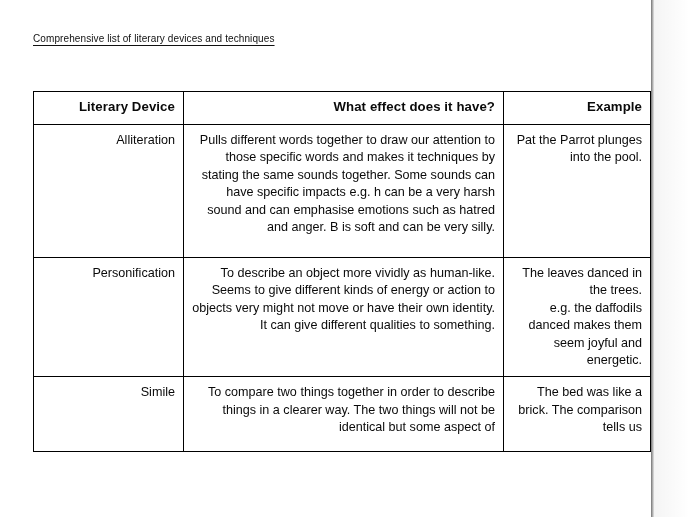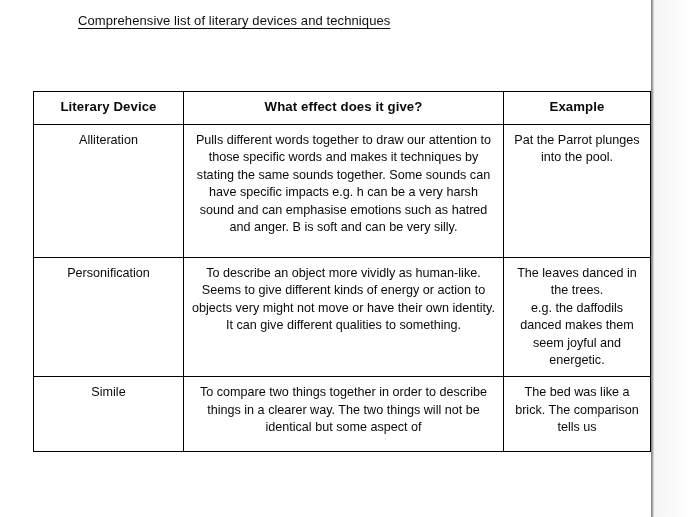--- a/index.html
+++ b/index.html
@@ -21,49 +21,48 @@
     width: 690px;
     height: 517px;
     background: #ffffff;
     overflow: hidden;
   }
 
   
   #doc-title {
     position: absolute;
     left: 33px;
-    top: 12px;
-    font-size: 13px;
+    top: 30px;
+    font-size: 10px;
     line-height: 18px;
     letter-spacing: 0.1px;
     text-decoration: underline;
     text-underline-offset: 3px;
     white-space: nowrap;
     color: #101010;
-    margin-left: 45px;
   }
 
   
   #devices-table {
     position: absolute;
     left: 33px;
     top: 91px;
     width: 617px;
     border-collapse: collapse;
     table-layout: fixed;
     background: #ffffff;
   }
   #devices-table td,
   #devices-table th {
     border: 1.3px solid #000000;
     vertical-align: top;
     padding: 7px 8px 7px 8px;
     font-size: 12.6px;
     line-height: 17.4px;
-    text-align: center;
+    text-align: right;
     color: #0a0a0a;
     word-wrap: break-word;
   }
   #devices-table th {
     font-weight: bold;
     font-size: 13.2px;
     padding-top: 6px;
     padding-bottom: 6px;
     letter-spacing: 0.1px;
   }
@@ -108,21 +107,21 @@
 
   <table id="devices-table">
     <colgroup>
       <col class="c-device">
       <col class="c-effect">
       <col class="c-example">
     </colgroup>
     <thead>
       <tr class="row-head">
         <th>Literary Device</th>
-        <th>What effect does it give?</th>
+        <th>What effect does it have?</th>
         <th>Example</th>
       </tr>
     </thead>
     <tbody>
       <tr class="row-0">
         <td>Alliteration</td>
         <td>Pulls different words together to draw our attention to those specific words and makes it techniques by stating the same sounds together. Some sounds can have specific impacts e.g. h can be a very harsh sound and can emphasise emotions such as hatred and anger. B is soft and can be very silly.</td>
         <td>Pat the Parrot plunges into the pool.</td>
       </tr>
       <tr class="row-2">

